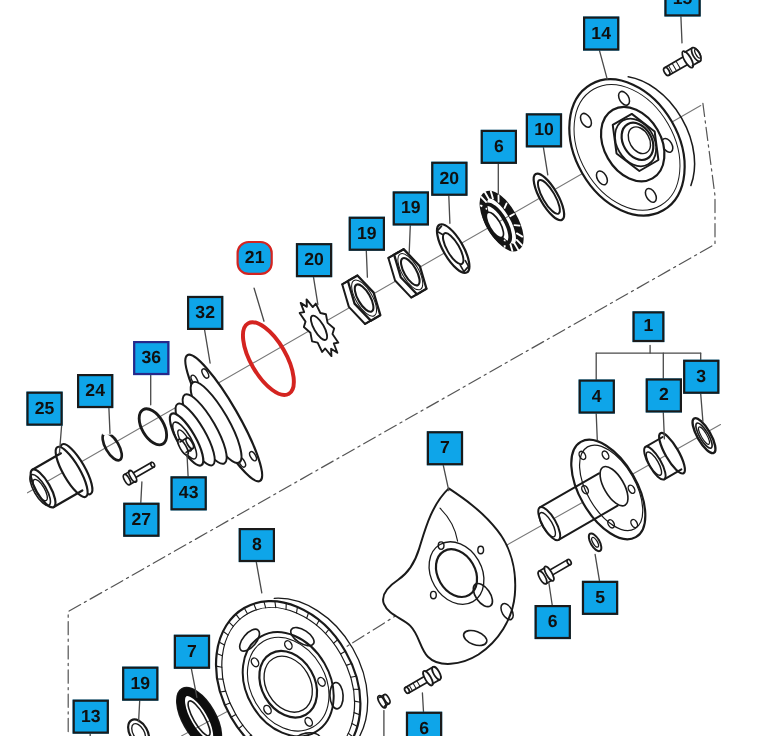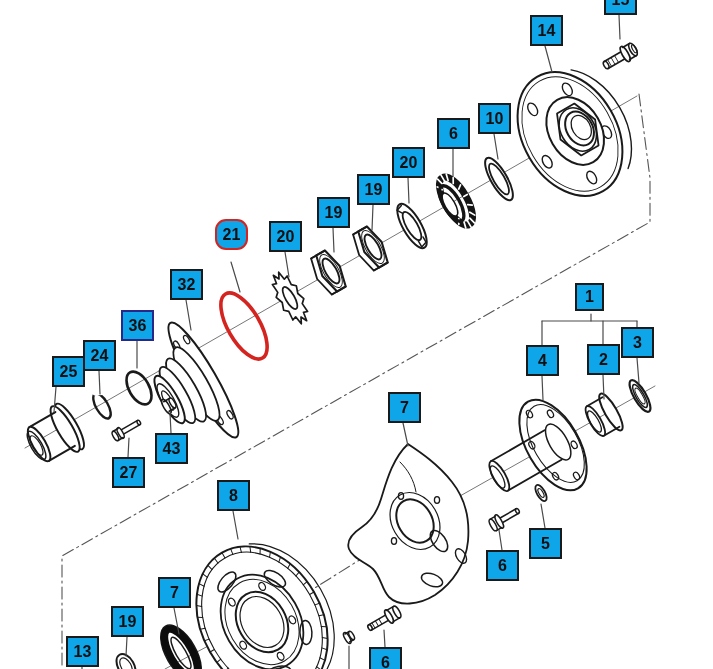--- a/index.html
+++ b/index.html
@@ -428,24 +428,24 @@
     </div>
 <div class="co" style="left: 215px; top: 219px; border-color: rgb(212, 36, 32); border-radius: 11px;">
       <span>21</span>
     </div>
 <div class="co" style="left:170px;top:269px">
       <span>32</span>
     </div>
 <div class="co" style="left: 121px; top: 310px; border-color: rgb(40, 40, 138);">
       <span>36</span>
     </div>
-<div class="co" style="left:83px;top:340px">
+<div class="co" style="left:70px;top:340px">
       <span>24</span>
     </div>
-<div class="co" style="left:52px;top:356px">
+<div class="co" style="left:24px;top:356px">
       <span>25</span>
     </div>
 <div class="co" style="left:155px;top:433px">
       <span>43</span>
     </div>
 <div class="co" style="left:112px;top:457px">
       <span>27</span>
     </div>
 
 </div>

